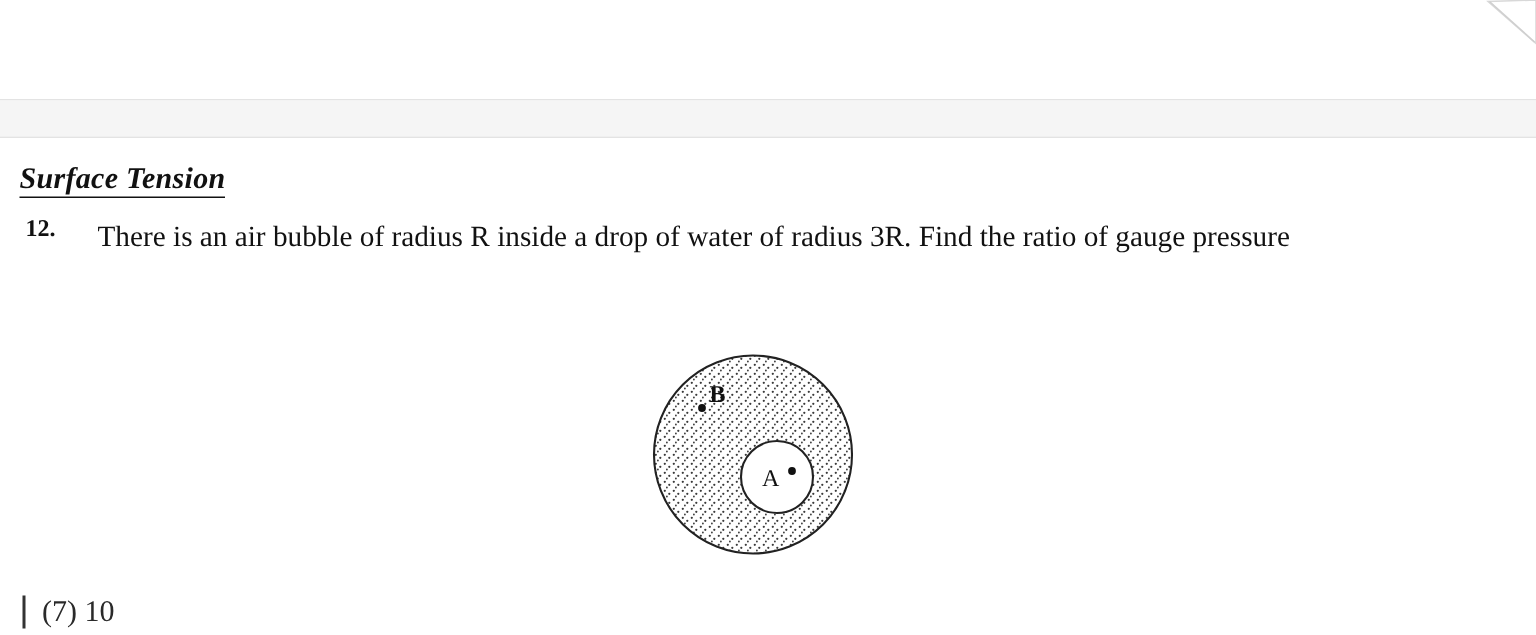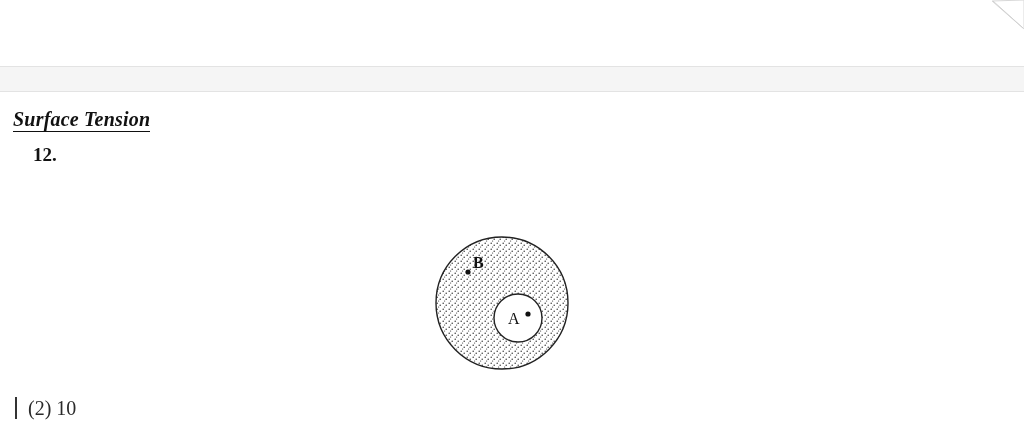--- a/index.html
+++ b/index.html
@@ -80,24 +80,24 @@
   }
 
   .problem {
     position: absolute;
     left: 13px;
     top: 52px;
     width: 990px;
   }
   .problem-num {
     position: absolute;
-    left: 20px;
+    left: 4px;
     top: 0;
     font-weight: bold;
-    font-size: 19px;
+    font-size: 16px;
     text-align: center;
   }
   .problem-text {
     margin-left: 52px;
     font-size: 19.5px;
     line-height: 30px;
     text-align: left;
   }
   .problem-line2 {
     display: block;
@@ -152,20 +152,21 @@
   <div class="band-gray"></div>
   <div class="band-divider2"></div>
 
   <div class="content">
 
     <div class="section-title">Surface Tension</div>
 
     <div class="problem">
       <span class="problem-num">12.</span>
       <div class="problem-text">
+        <span>There is an air bubble of radius R inside a drop of water of radius 3R. Find the ratio of gauge pressure</span>
       </div>
     </div>
 
     <div class="figure">
       <svg width="170" height="165" viewBox="0 0 170 165">
         <defs>
           <pattern id="stipple" width="6" height="6" patternUnits="userSpaceOnUse">
             <rect x="0" y="0" width="6" height="6" fill="#ffffff"></rect>
             <circle cx="1.2" cy="1.2" r="0.75" fill="#3a3a3a"></circle>
             <circle cx="4.2" cy="3.2" r="0.75" fill="#3a3a3a"></circle>
@@ -186,17 +187,17 @@
         <circle cx="50" cy="48" r="2.6" fill="#111"></circle>
         <text x="55" y="44" font-family="Liberation Serif, serif" font-size="16" font-weight="bold" fill="#111">B</text>
 
         <circle cx="110" cy="90" r="2.6" fill="#111"></circle>
         <text x="90" y="100" font-family="Liberation Serif, serif" font-size="16" fill="#111">A</text>
       </svg>
     </div>
 
     <div class="footer-stub">
       <div class="footer-bar"></div>
-      <div class="footer-txt">(2) 10</div>
+      <div class="footer-txt">(7) 10</div>
     </div>
 
   </div>
 </div>
 
 </body></html>

